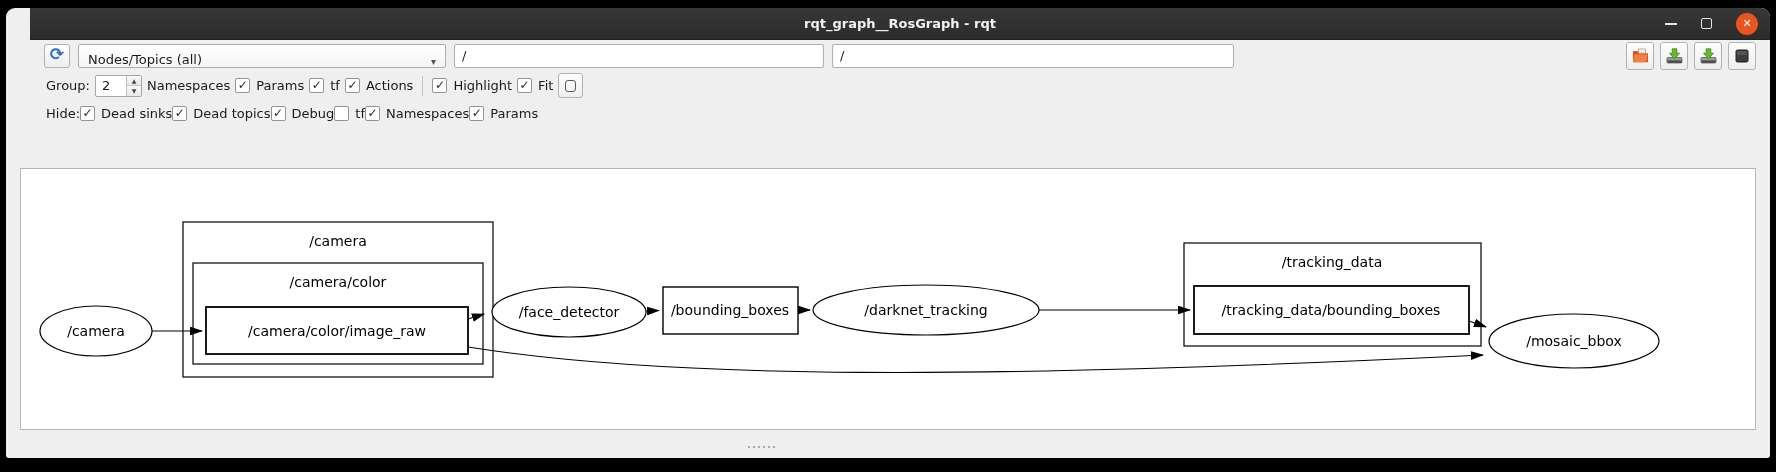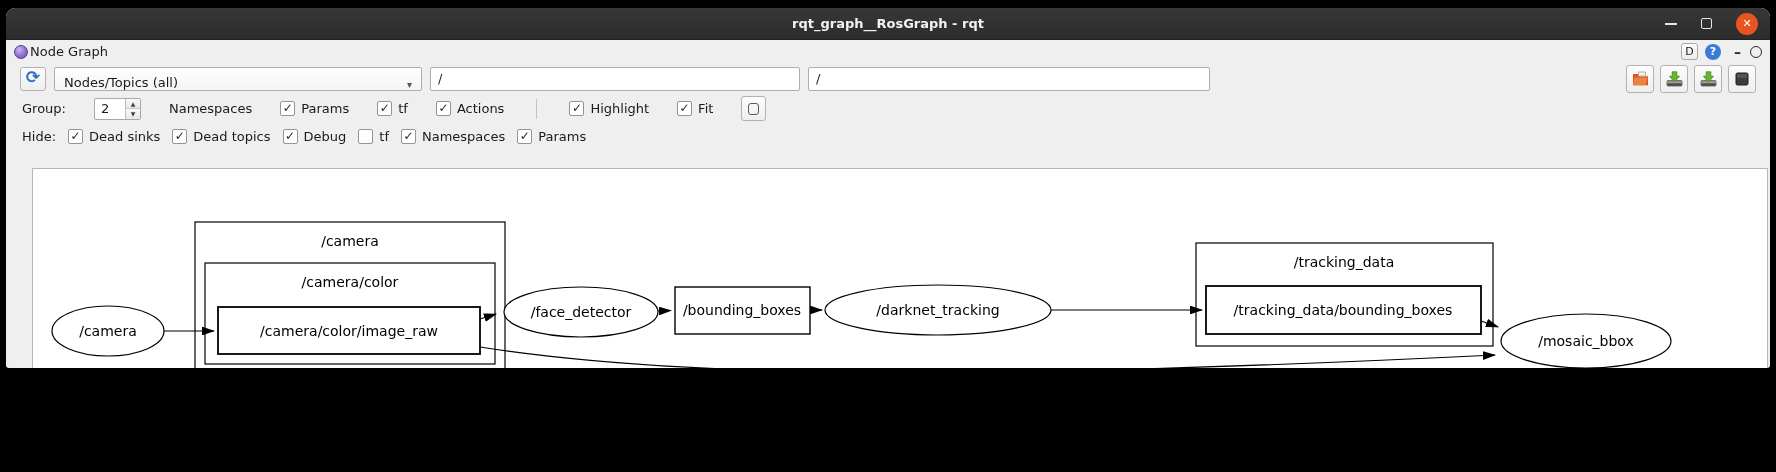--- a/index.html
+++ b/index.html
@@ -1,19 +1,19 @@
 <!DOCTYPE html>
 <html><head>
 <meta charset="utf-8">
 <style>
   * { margin:0; padding:0; box-sizing:border-box; }
   html,body { width:1776px; height:472px; background:#000; overflow:hidden;
               font-family:"DejaVu Sans","Liberation Sans",sans-serif; }
-  .window { position:absolute; left:6px; top:8px; width:1764px; height:360px;
-            background:#f0efef; border-radius:9px 9px 3px 3px; overflow:hidden; }
+  .window { position:absolute; left:6px; top:8px; width:1764px; height:450px;
+            background:#f0efef; border-radius:9px 9px 3px 3px; overflow:hidden;padding-left:24px; }
 
   
   .titlebar { height:32px; background:linear-gradient(#373737,#2c2c2c);
               border-bottom:1px solid #222; position:relative;
               display:flex; align-items:center; justify-content:center; }
   .titlebar .title { color:#f2f2f2; font-size:13px; font-weight:bold; }
   .win-controls { position:absolute; right:12px; top:0; height:100%;
                   display:flex; align-items:center; gap:24px; }
   .win-min { width:12px; height:2px; background:#e6e6e6; }
   .win-max { width:11px; height:11px; border:1.5px solid #e6e6e6; border-radius:2px; }
@@ -34,22 +34,22 @@
   .dock-help { width:16px; height:16px; border-radius:50%; background:#3a7bd5;
                color:#fff; font-size:11px; font-weight:bold;
                display:flex; align-items:center; justify-content:center; }
   .dock-float { color:#2a2a2a; font-weight:bold; font-size:14px; margin-left:6px; }
   .dock-close { width:12px; height:12px; border:1.7px solid #2a2a2a; border-radius:50%;
                 margin-left:2px; }
 
   
   .row { display:flex; align-items:center; padding:0 14px; font-size:13px; color:#1a1a1a; }
   .row1 { height:31px; gap:8px; }
-  .row2 { height:29px; gap:28px; padding-left:16px; }
-  .row3 { height:27px; gap:12px; padding-left:16px; }
+  .row2 { height:29px; gap:5px; padding-left:16px; }
+  .row3 { height:27px; gap:0; padding-left:16px; }
 
   .btn { background:linear-gradient(#fdfdfd,#eeeeee); border:1px solid #b2b2b2;
          border-radius:3px; display:flex; align-items:center; justify-content:center; }
   .refresh-btn { width:26px; height:24px; }
   .refresh-glyph { color:#2f6fc4; font-size:17px; font-weight:bold; line-height:1;
                    transform:translateY(-1px); }
 
   .combo { width:368px; height:24px; background:linear-gradient(#ffffff,#f4f4f4);
            border:1px solid #adadad; border-radius:2px;
            display:flex; align-items:flex-end; padding:0 9px; }
@@ -79,21 +79,21 @@
               line-height:1; transform:translateY(-1px); }
   .cb-box.checked .cb-glyph { visibility:visible; }
 
   .vsep { width:1px; height:20px; background:#c2c2c2; margin:0 4px; }
   .mini-btn { width:25px; height:25px; }
   .rounded-square { width:11px; height:12px; border:1.4px solid #5a5a5a; border-radius:3px;
                     display:flex; align-items:center; justify-content:center;
                     font-size:7px; color:#5a5a5a; }
 
   
-  .canvas { position:absolute; left:26px; top:160px; width:1736px; height:262px;
+  .canvas { position:absolute; left:14px; top:160px; width:1736px; height:262px;
             background:#fff; border:1px solid #b6b6b6;text-align:right; }
   .canvas svg { display:block; width:100%; height:100%; }
   .gtext { font-family:"DejaVu Sans",sans-serif; font-size:14px; fill:#000;
            text-anchor:middle; }
 
   
   .splitter-dots { position:absolute; left:742px; top:438px; display:flex; gap:3px; }
   .splitter-dots i { width:2px; height:2px; background:#8f8f8f; border-radius:50%; display:block; }
 </style>
 </head>
@@ -103,30 +103,20 @@
 
   <div class="titlebar">
     <span class="title">rqt_graph__RosGraph - rqt</span>
     <div class="win-controls">
       <span class="win-min"></span>
       <span class="win-max"></span>
       <span class="win-close">✕</span>
     </div>
   </div>
 
-  <div class="dock-header">
-    <span class="plugin-icon"></span>
-    <span>Node Graph</span>
-    <div class="dock-right">
-      <span class="dock-dbtn">D</span>
-      <span class="dock-help">?</span>
-      <span class="dock-float">–</span>
-      <span class="dock-close"></span>
-    </div>
-  </div>
 
   <div class="row row1">
     <div class="btn refresh-btn">
       <span class="refresh-glyph">⟳</span>
     </div>
     <div class="combo">
       <span>Nodes/Topics (all)</span>
       <span class="combo-arrow">▾</span>
     </div>
     <div class="lineedit le1">

